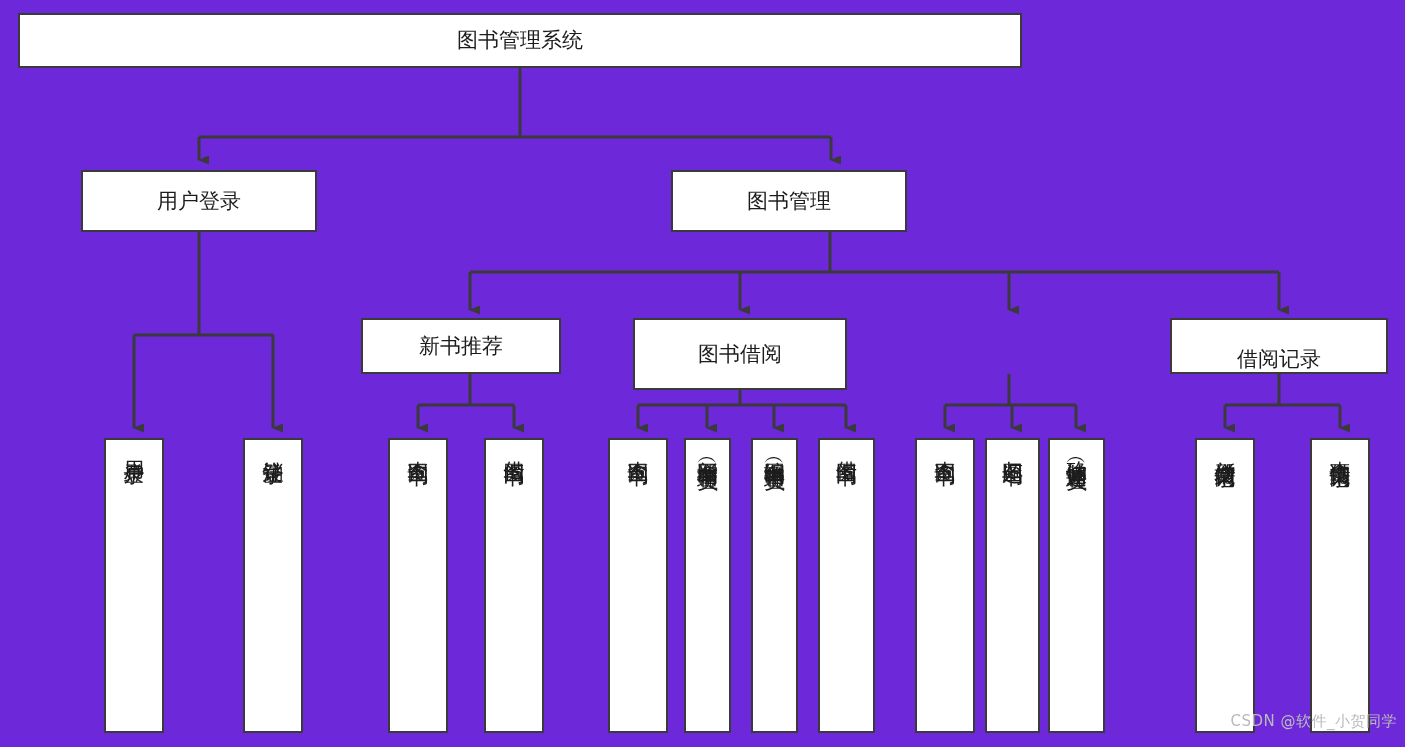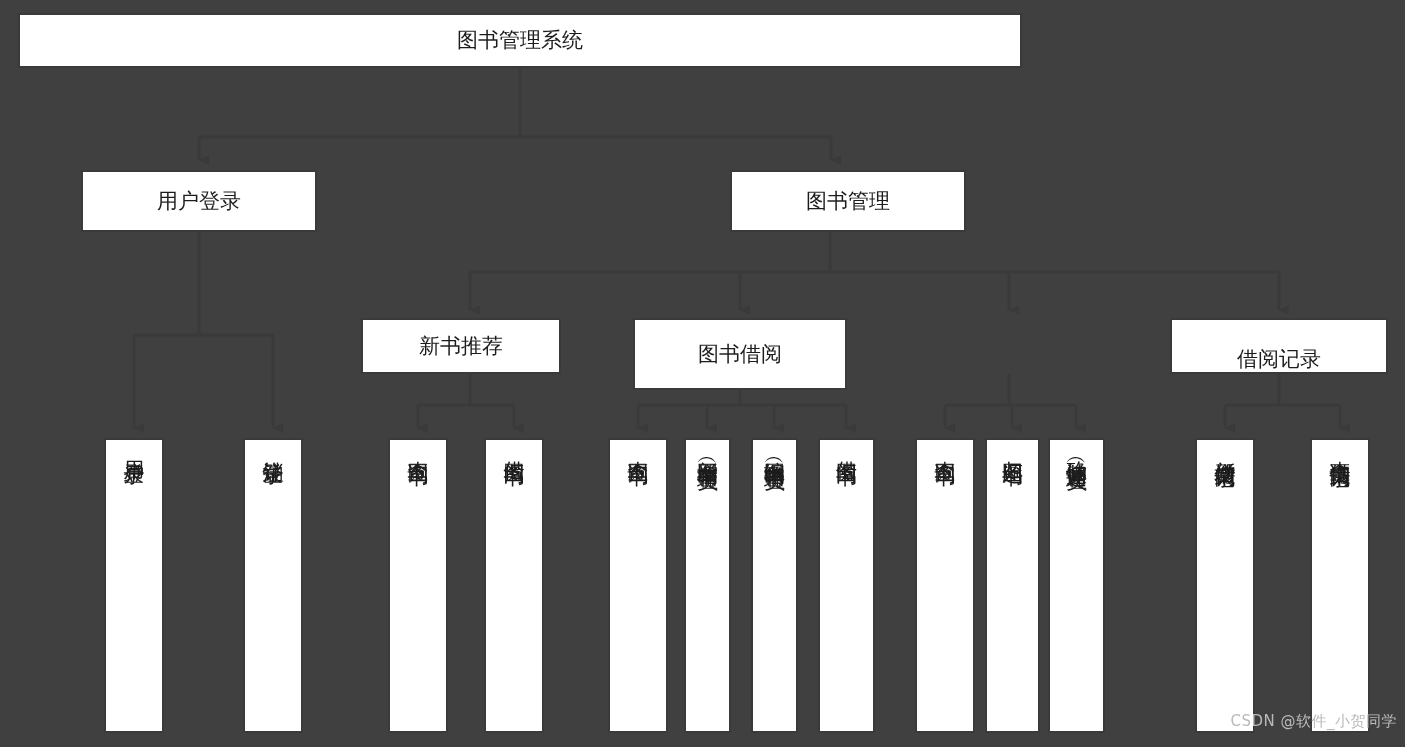--- a/index.html
+++ b/index.html
@@ -10,21 +10,21 @@
   body {
     width: 1405px;
     height: 747px;
     font-family: "DejaVu Sans", "Liberation Sans", sans-serif;
     overflow: hidden;
   }
   #diagram-root {
     position: relative;
     width: 1405px;
     height: 747px;
-    background: #404040;
+    background: #6d28d9;
   }
   svg.edges {
     position: absolute;
     left: 0;
     top: 0;
     width: 1405px;
     height: 747px;
   }
   .node {
     position: absolute;
@@ -126,21 +126,21 @@
     </g>
   </svg>
 
   <div class="node root horizontal" style="left: 18px; top: 13px; width: 1004px; height: 55px;">
     <span class="node-label">图书管理系统</span>
   </div>
 
   <div class="node horizontal" style="left: 81px; top: 170px; width: 236px; height: 62px;">
     <span class="node-label">用户登录</span>
   </div>
-  <div class="node horizontal" style="left: 730px; top: 170px; width: 236px; height: 62px;">
+  <div class="node horizontal" style="left: 671px; top: 170px; width: 236px; height: 62px;">
     <span class="node-label">图书管理</span>
   </div>
 
   <div class="node horizontal" style="left: 361px; top: 318px; width: 200px; height: 56px;">
     <span class="node-label">新书推荐</span>
   </div>
   <div class="node horizontal" style="left: 633px; top: 318px; width: 214px; height: 72px;">
     <span class="node-label">图书借阅</span>
   </div>
   <div class="node horizontal" style="left: 1170px; top: 318px; width: 218px; height: 56px; align-items: flex-end;">

